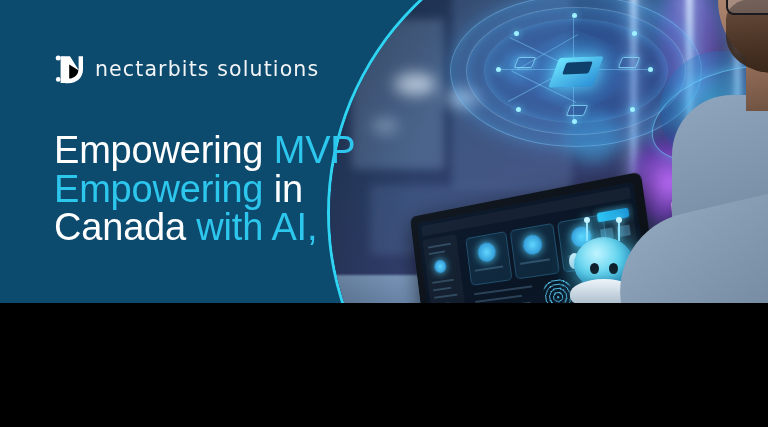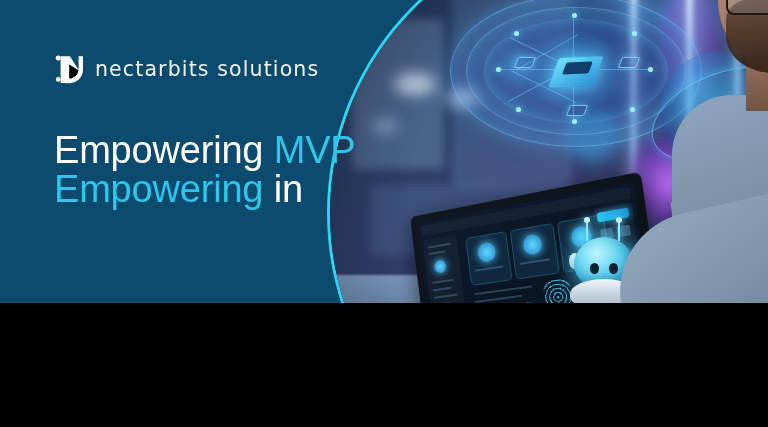--- a/index.html
+++ b/index.html
@@ -404,16 +404,19 @@
       <div class="brand-word">nectarbits solutions</div>
     </div>
 
     <div class="headline">
       <div class="hl-line l1">
         <span class="w">Empowering </span><span class="c">MVP</span>
       </div>
       <div class="hl-line l2">
         <span class="c">Empowering</span><span class="w"> in</span>
       </div>
+      <div class="hl-line l3">
+        <span class="w">Canada </span><span class="c">with AI,</span>
+      </div>
     </div>
 
   </div>
 </div>
 
 </body></html>

